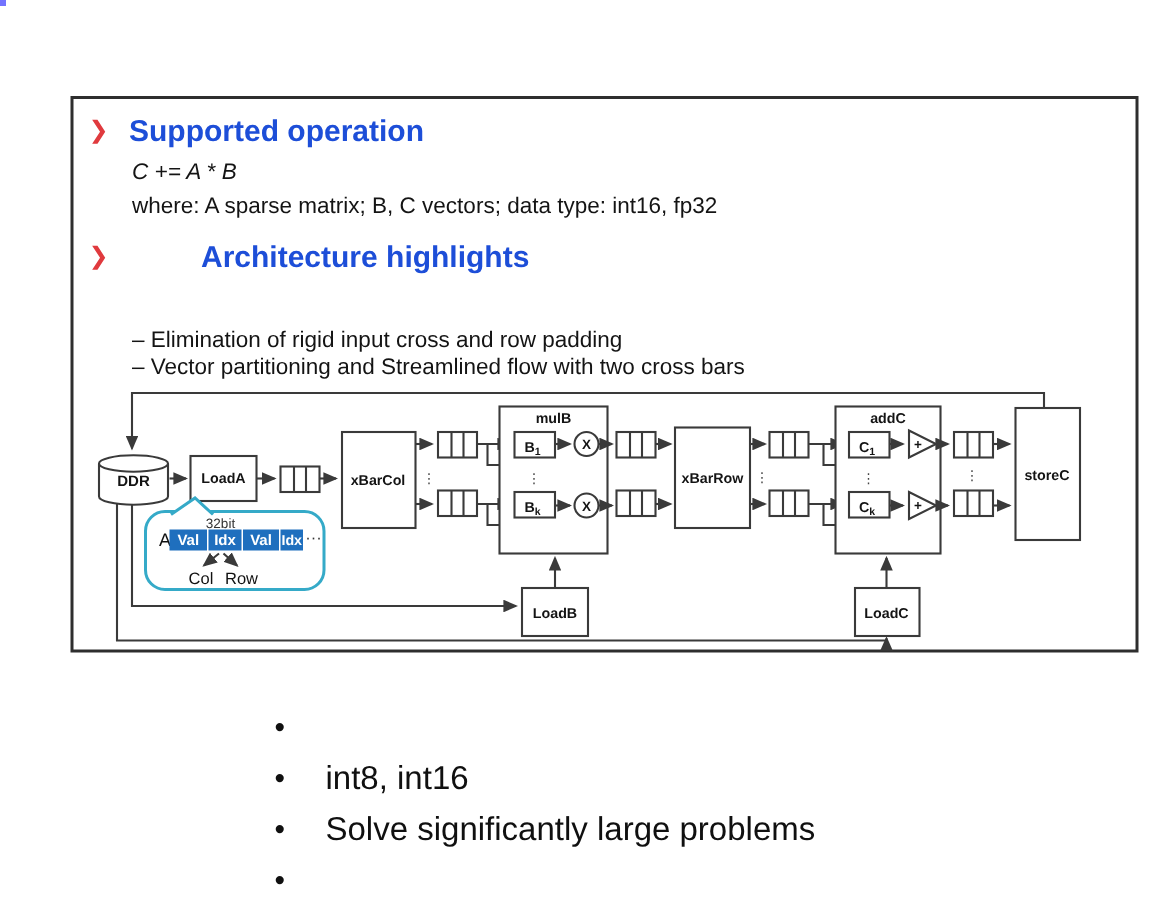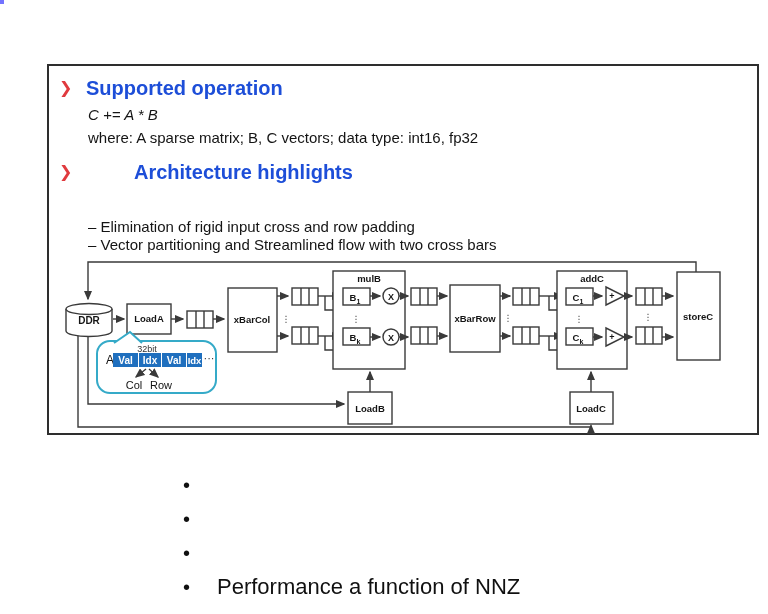--- a/index.html
+++ b/index.html
@@ -206,21 +206,22 @@
     <text class="co-lbl" x="161" y="389">Row</text>
   </g>
 </svg>
 
 <div class="abs" id="bullets">
   <div class="bullet-row">
     <span class="bullet-dot">•</span>
   </div>
   <div class="bullet-row">
     <span class="bullet-dot">•</span>
-  </div>
-  <div class="bullet-row">
-    <span class="bullet-dot">•</span>
-  </div>
-  <div class="bullet-row">
-    <span class="bullet-dot">•</span>
-    <span class="bullet-text">Performance a function of NNZ</span>
+    <span class="bullet-text">int8, int16</span>
+  </div>
+  <div class="bullet-row">
+    <span class="bullet-dot">•</span>
+    <span class="bullet-text">Solve significantly large problems</span>
+  </div>
+  <div class="bullet-row">
+    <span class="bullet-dot">•</span>
   </div>
 </div>
 
 </body></html>

